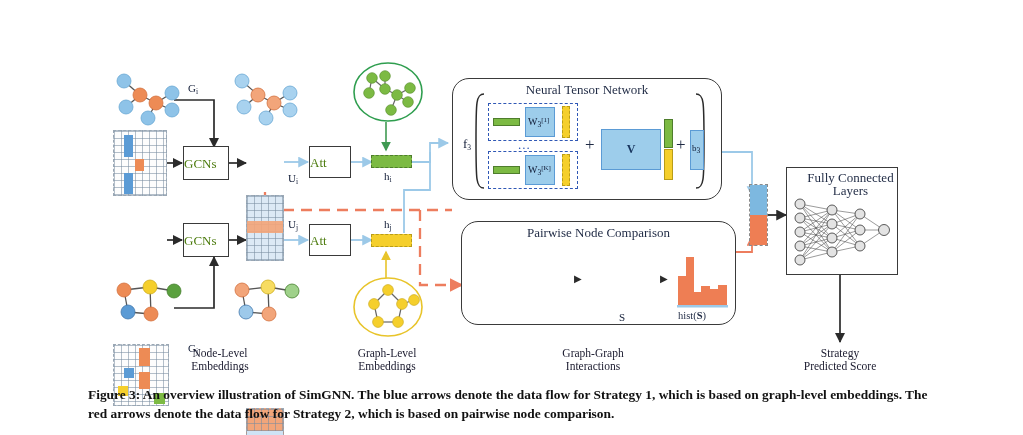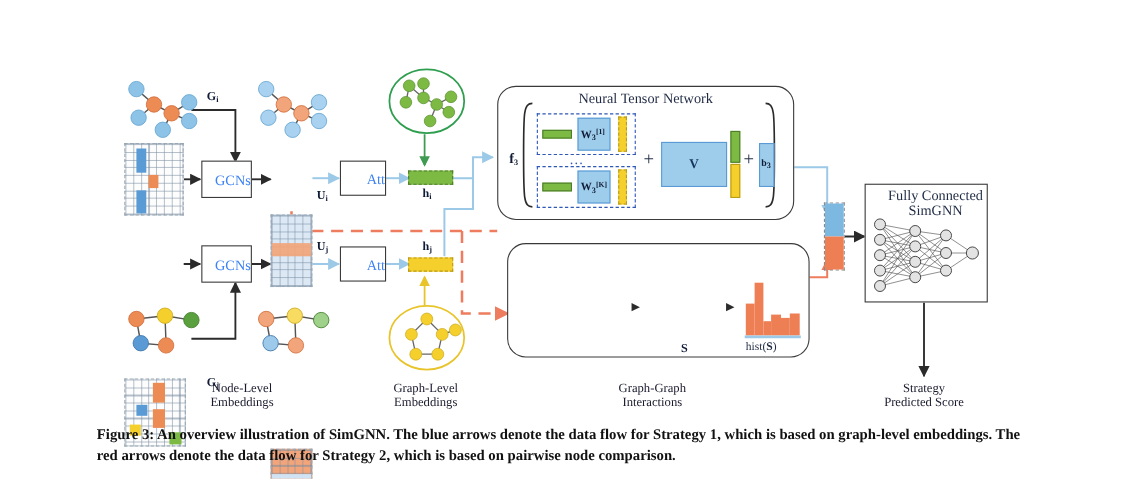--- a/index.html
+++ b/index.html
@@ -2,22 +2,22 @@
 <html><head>
 <meta charset="utf-8">
 <style>
   html,body{margin:0;padding:0;background:#ffffff;}
   body{width:1023px;height:435px;position:relative;
        font-family:"Liberation Serif",serif;color:#1a1a1a;overflow:hidden;}
   .fig{position:absolute;left:0;top:0;width:1023px;height:435px;}
   .abs{position:absolute;}
   .bottom-lbl{font-size:11.5px;text-align:center;line-height:13px;color:#1a1a2e;}
   .panel-title{font-size:13px;color:#1f2a44;text-align:center;white-space:nowrap;}
-  .box-txt{font-size:13px;color:#3b82f6;text-align:right;}
-  .sym{font-size:11px;font-weight:bold;color:#101b36;}
+  .box-txt{font-size:13px;color:#4d7c0f;text-align:left;}
+  .sym{font-size:11px;font-weight:normal;color:#101b36;}
   .sub{font-size:7.5px;vertical-align:-2px;}
   .sup{font-size:7px;vertical-align:3px;}
   .plus{font-size:17px;color:#1f2a44;}
   .dots{font-size:13px;color:#2f57b5;letter-spacing:1px;}
 
   .caption{position:absolute;left:88px;top:385px;width:848px;
            font-family:"Liberation Serif",serif;font-weight:bold;font-size:13.4px;
            line-height:19px;color:#111;text-align:left;}
 
   
@@ -307,20 +307,21 @@
               border:1px solid #b99c18;box-sizing:border-box;"></div>
 
   <div class="abs plus" style="left:676px;top:135px;">+</div>
 
   <div class="abs bluebox" style="left:690px;top:130px;width:14px;height:40px;"></div>
   <div class="abs sym" style="left:692px;top:143px;font-size:9px;">
     <span>b</span><span class="sub">3</span>
   </div>
 
   <div class="abs roundbox" style="left:461px;top:221px;width:275px;height:104px;"></div>
+  <div class="abs panel-title" style="left:461px;top:225px;width:275px;">Pairwise Node Comparison</div>
 
   <div class="abs" style="left:574px;top:273px;font-size:10px;color:#2b2b2b;">▶</div>
 
   <div class="abs sym" style="left:619px;top:311px;font-size:11px;">S</div>
 
   <div class="abs" style="left:660px;top:273px;font-size:10px;color:#2b2b2b;">▶</div>
 
   <svg class="abs" style="left:676px;top:252px;width:56px;height:58px;">
     <rect x="2" y="24" width="8" height="29" fill="#ee7e54"></rect>
     <rect x="10" y="5" width="8" height="48" fill="#ee7e54"></rect>
@@ -336,21 +337,21 @@
 
   <div class="abs" style="left:749px;top:184px;width:19px;height:62px;border:1px dashed #8a8a8a;box-sizing:border-box;">
     <div style="height:50%;background:#7db8e0;"></div>
     <div style="height:50%;background:#ee7e54;"></div>
   </div>
 
   <div class="abs hardbox" style="left:786px;top:167px;width:112px;height:108px;"></div>
   <div class="abs" style="left:786px;top:171px;width:129px;text-align:center;font-size:13px;
               line-height:13px;color:#1f2a44;">
     <div>Fully Connected</div>
-    <div>SimGNN</div>
+    <div>Layers</div>
   </div>
   <svg class="abs" style="left:790px;top:196px;width:104px;height:76px;">
     <g stroke="#333" stroke-width=".55" opacity=".9">
       <line x1="10" y1="8" x2="42" y2="14"></line>
         <line x1="10" y1="8" x2="42" y2="28"></line>
       <line x1="10" y1="8" x2="42" y2="42"></line>
         <line x1="10" y1="8" x2="42" y2="56"></line>
       <line x1="10" y1="22" x2="42" y2="14"></line>
         <line x1="10" y1="22" x2="42" y2="28"></line>
       <line x1="10" y1="22" x2="42" y2="42"></line>

